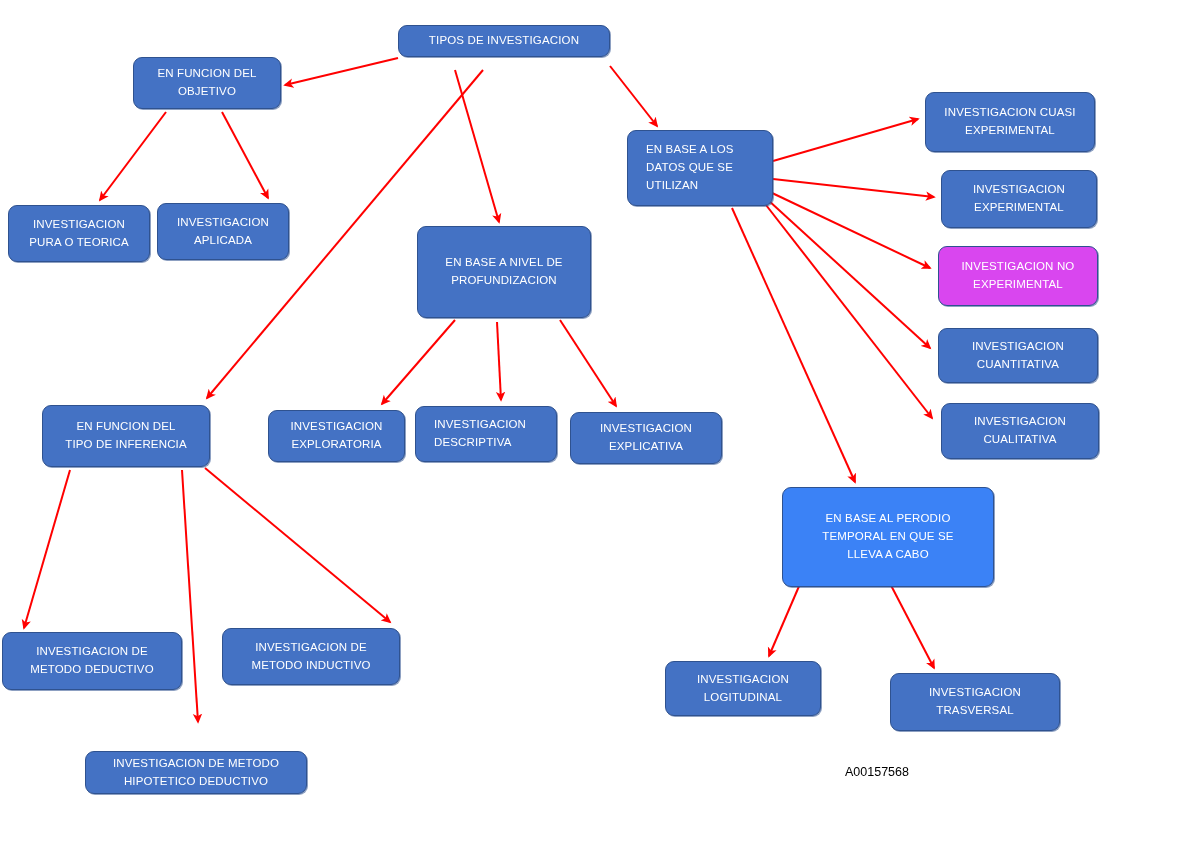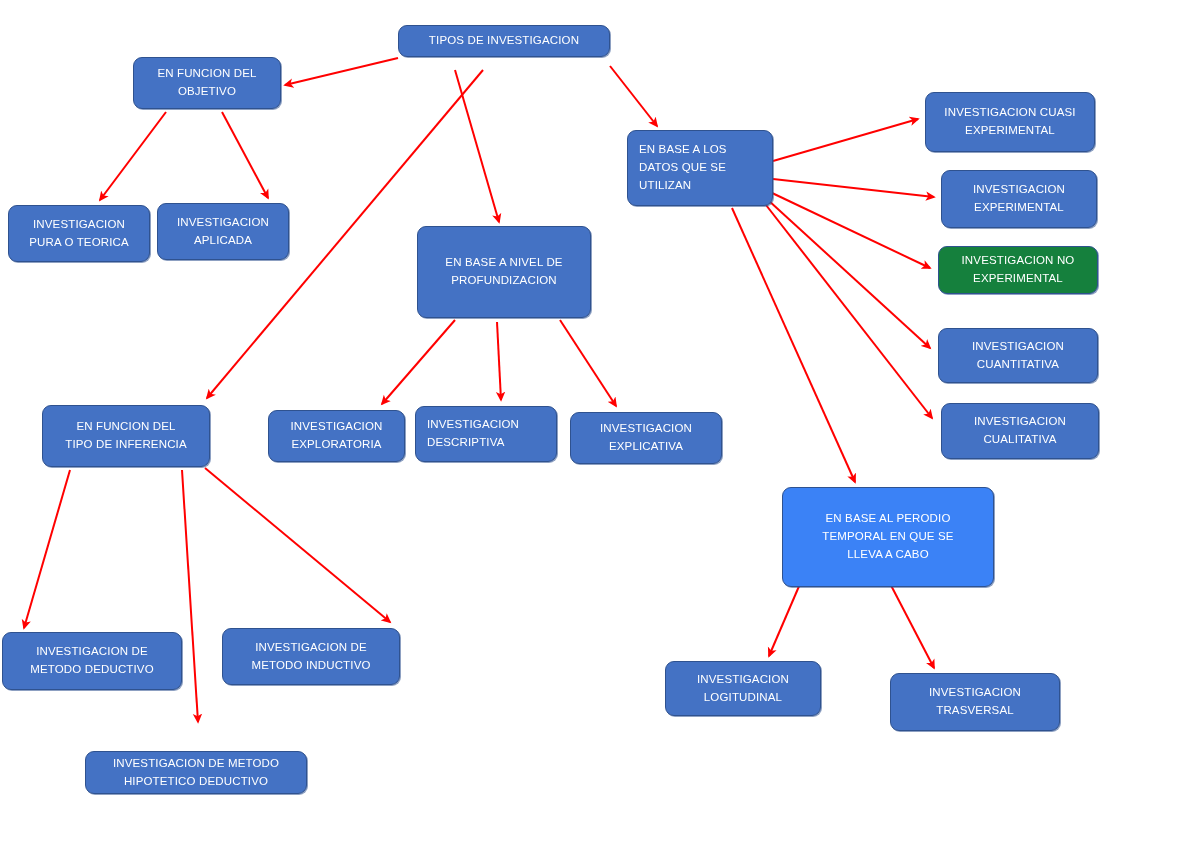--- a/index.html
+++ b/index.html
@@ -41,21 +41,21 @@
     text-align: center;
     font-size: 11.5px;
     line-height: 1.55;
     letter-spacing: 0.15px;
     padding: 2px 6px;
     box-shadow: 1px 1px 0 rgba(47,82,143,0.55);
   }
   .node.align-left {
     align-items: flex-start;
     text-align: center;
-    padding-left: 11px;
+    padding-left: 18px;
   }
   .node .ln {
     white-space: nowrap;
   }
   .credit {
     position: absolute;
     color: #000000;
     font-size: 12.5px;
     line-height: 1.6;
     text-align: right;
@@ -119,21 +119,21 @@
         <div class="ln">UTILIZAN</div>
       </div>
       <div class="node" style="left: 925px; top: 92px; width: 170px; height: 60px; background: rgb(68, 114, 196); border-color: rgb(47, 82, 143); color: rgb(255, 255, 255);">
         <div class="ln">INVESTIGACION CUASI</div>
         <div class="ln">EXPERIMENTAL</div>
       </div>
       <div class="node" style="left: 941px; top: 170px; width: 156px; height: 58px; background: rgb(68, 114, 196); border-color: rgb(47, 82, 143); color: rgb(255, 255, 255);">
         <div class="ln">INVESTIGACION</div>
         <div class="ln">EXPERIMENTAL</div>
       </div>
-      <div class="node" style="left: 938px; top: 246px; width: 160px; height: 48px; background: #15803d; border-color: rgb(47, 82, 143); color: rgb(255, 255, 255);">
+      <div class="node" style="left: 938px; top: 246px; width: 160px; height: 60px; background: #d946ef; border-color: rgb(47, 82, 143); color: rgb(255, 255, 255);">
         <div class="ln">INVESTIGACION NO</div>
         <div class="ln">EXPERIMENTAL</div>
       </div>
       <div class="node" style="left: 938px; top: 328px; width: 160px; height: 55px; background: rgb(68, 114, 196); border-color: rgb(47, 82, 143); color: rgb(255, 255, 255);">
         <div class="ln">INVESTIGACION</div>
         <div class="ln">CUANTITATIVA</div>
       </div>
       <div class="node" style="left: 941px; top: 403px; width: 158px; height: 56px; background: rgb(68, 114, 196); border-color: rgb(47, 82, 143); color: rgb(255, 255, 255);">
         <div class="ln">INVESTIGACION</div>
         <div class="ln">CUALITATIVA</div>
@@ -179,15 +179,16 @@
         <div class="ln">INVESTIGACION</div>
         <div class="ln">LOGITUDINAL</div>
       </div>
       <div class="node" style="left: 890px; top: 673px; width: 170px; height: 58px; background: rgb(68, 114, 196); border-color: rgb(47, 82, 143); color: rgb(255, 255, 255);">
         <div class="ln">INVESTIGACION</div>
         <div class="ln">TRASVERSAL</div>
       </div>
     </div>
 
   <div class="credit" style="left: 845px; top: 762px;">
+    <div>A00157568</div>
   </div>
 
 </div>
 
 </body></html>

